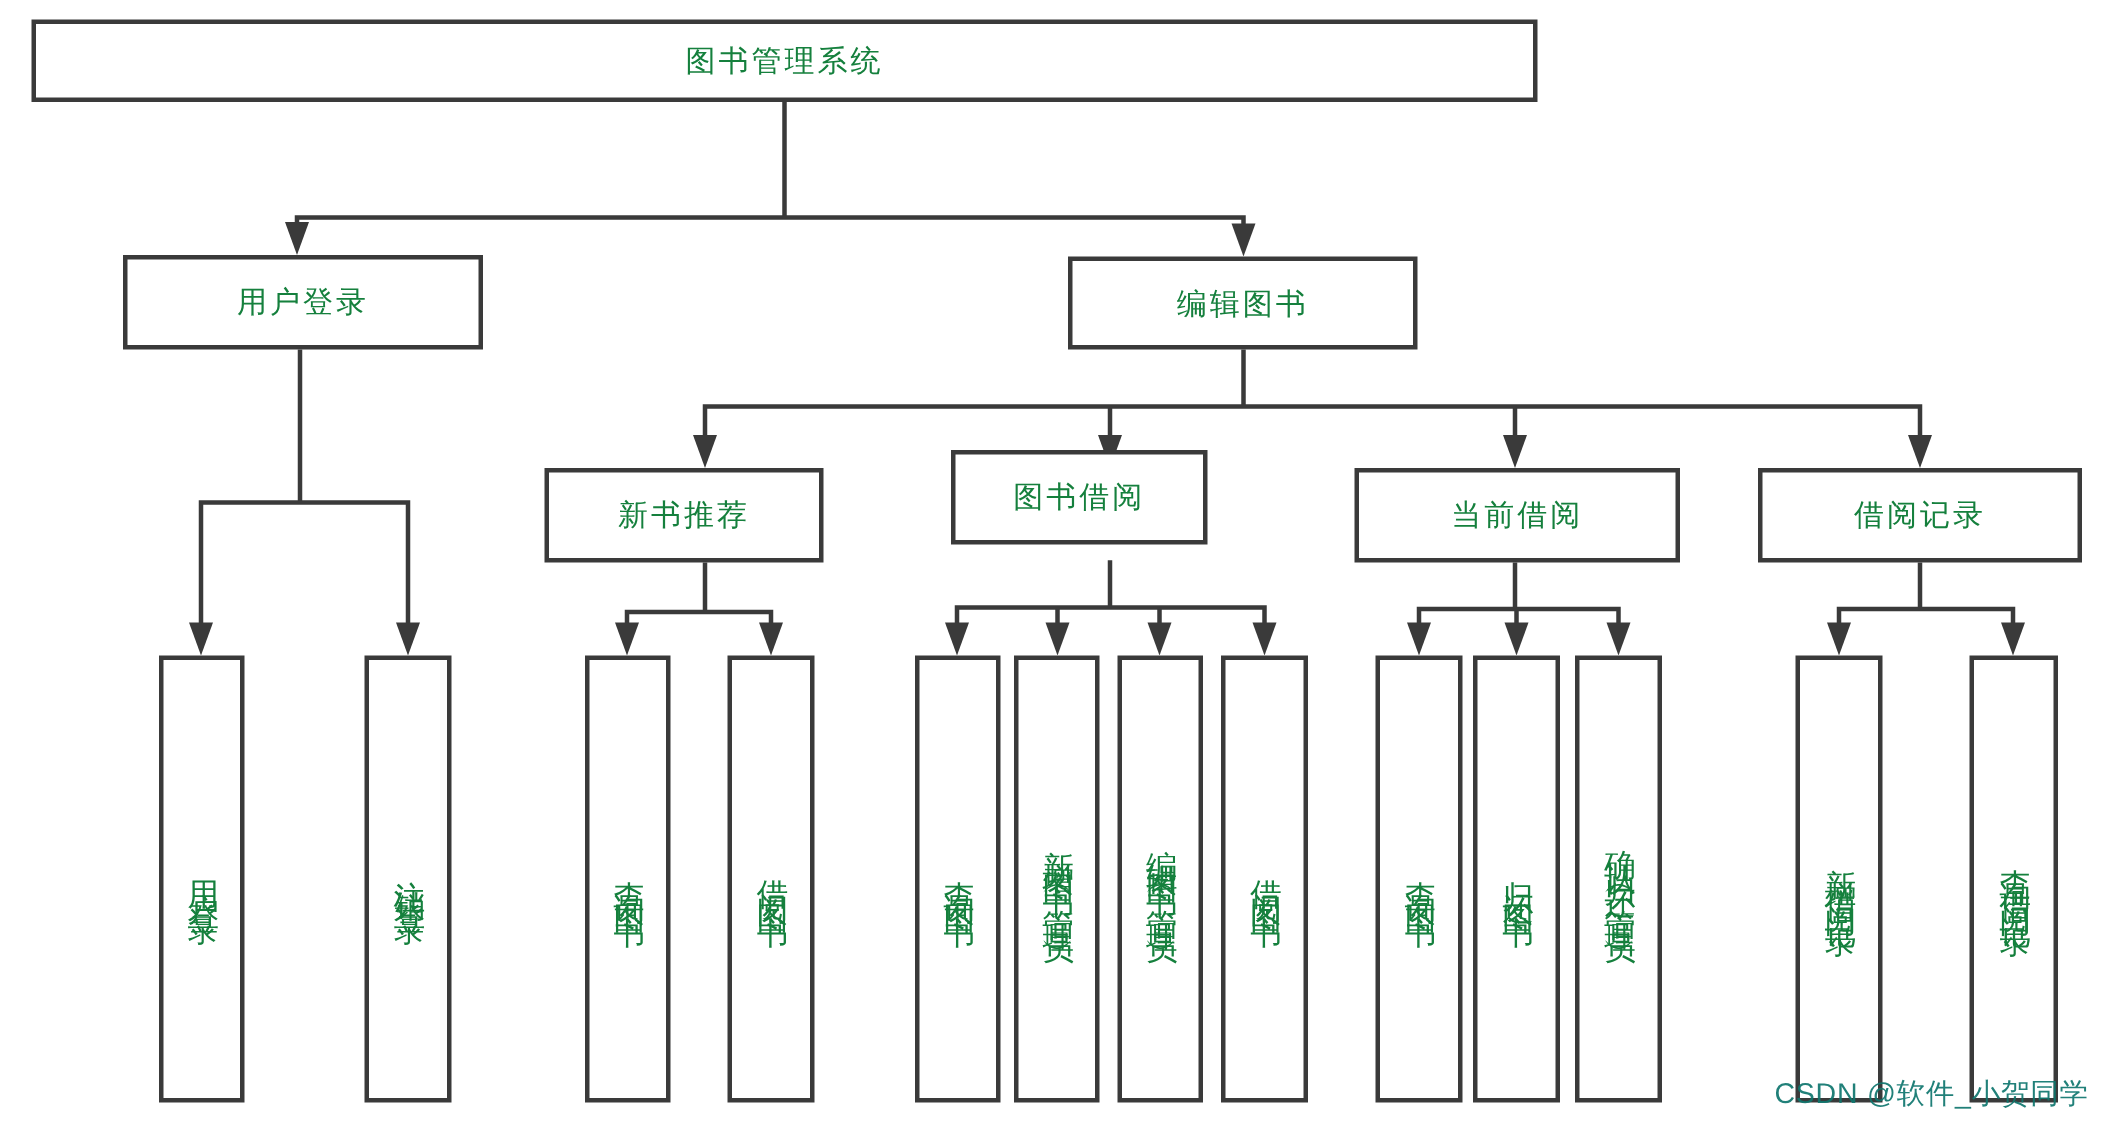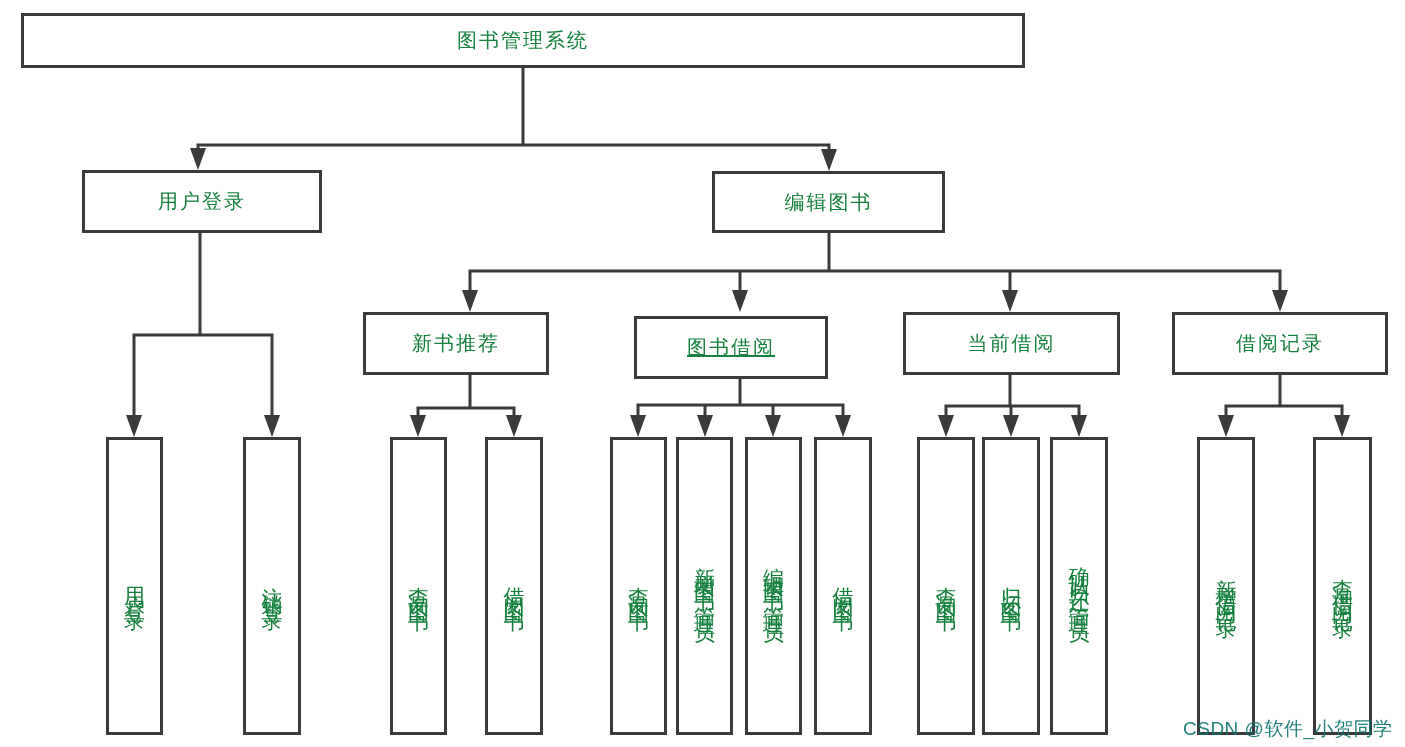--- a/index.html
+++ b/index.html
@@ -44,21 +44,21 @@
     letter-spacing: 8px;
     white-space: nowrap;
   }
   
   .n-root   { left: 21px;   top: 13px;  width: 1004px; height: 55px; }
   
   .n-login  { left: 82px;   top: 170px; width: 240px;  height: 63px; }
   .n-mgmt   { left: 712px;  top: 171px; width: 233px;  height: 62px; }
   
   .n-g0 { left: 363px;  top: 312px; width: 186px; height: 63px; }
-  .n-g1 { left: 634px;  top: 316px; width: 194px; height: 63px; text-decoration: underline; }
+  .n-g1 { left: 634px;  top: 300px; width: 171px; height: 63px; }
   .n-g2 { left: 903px;  top: 312px; width: 217px; height: 63px; }
   .n-g3 { left: 1172px; top: 312px; width: 216px; height: 63px; }
   
   .leaf { top: 437px; height: 298px; }
   .n-a1 { left: 106px;  width: 57px; }
   .n-a2 { left: 243px;  width: 58px; }
   .n-b1 { left: 390px;  width: 57px; }
   .n-b2 { left: 485px;  width: 58px; }
   .n-c1 { left: 610px;  width: 57px; }
   .n-c2 { left: 676px;  width: 57px; }

